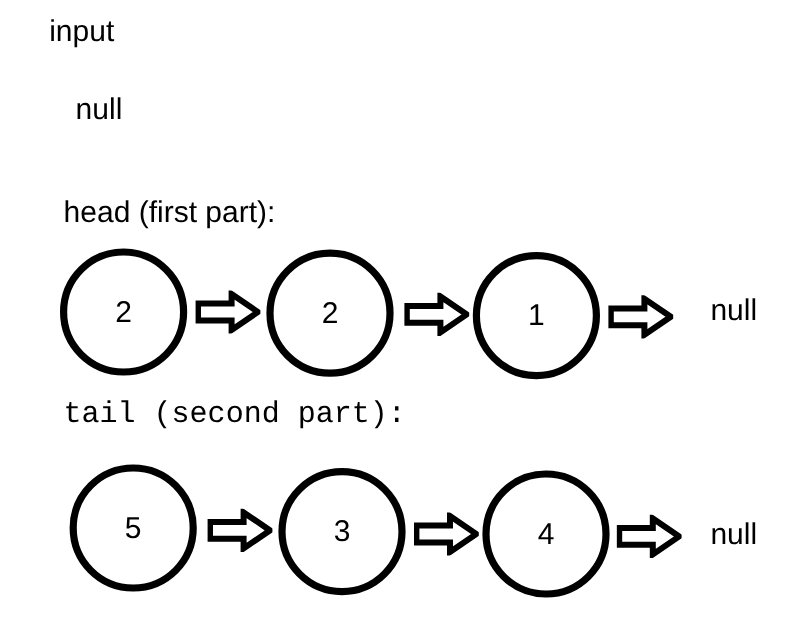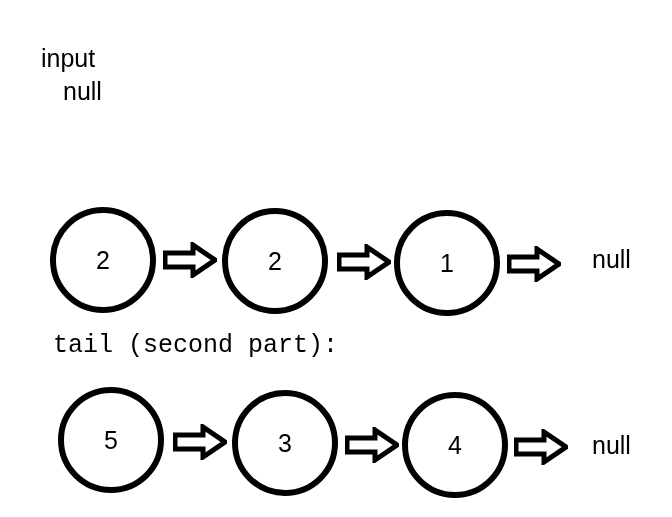--- a/index.html
+++ b/index.html
@@ -20,21 +20,21 @@
     height: 517px;
     background: #ffffff;
   }
   .txt {
     position: absolute;
     white-space: nowrap;
     color: #000000;
     font-weight: 400;
     letter-spacing: 0px;
   }
-  .lbl-input     { left: 41px;  top: 12px;  font-size: 25px; margin-top: 32px; }
+  .lbl-input     { left: 41px;  top: 12px;  font-size: 25px; }
   .lbl-null-top  { left: 63px;  top: 77px;  font-size: 25px; }
   .lbl-head      { left: 53px;  top: 163px; font-size: 25px; }
   .lbl-tail      { left: 53px;  top: 331px; font-size: 25px; font-family: Liberation Mono, monospace; }
   .lbl-null-r1   { left: 592px; top: 245px; font-size: 25px; }
   .lbl-null-r2   { left: 592px; top: 431px; font-size: 25px; }
 
   .node {
     position: absolute;
     width: 106px;
     height: 106px;
@@ -82,20 +82,21 @@
 </style>
 </head>
 <body>
 
 <div id="canvas">
 
   <div class="txt lbl-input">input</div>
 
   <div class="txt lbl-null-top">null</div>
 
+  <div class="txt lbl-head">head (first part):</div>
 
   <div class="node n-r1-0">
     <span class="val">2</span>
   </div>
   <div class="node n-r1-1">
     <span class="val">2</span>
   </div>
   <div class="node n-r1-2">
     <span class="val">1</span>
   </div>

